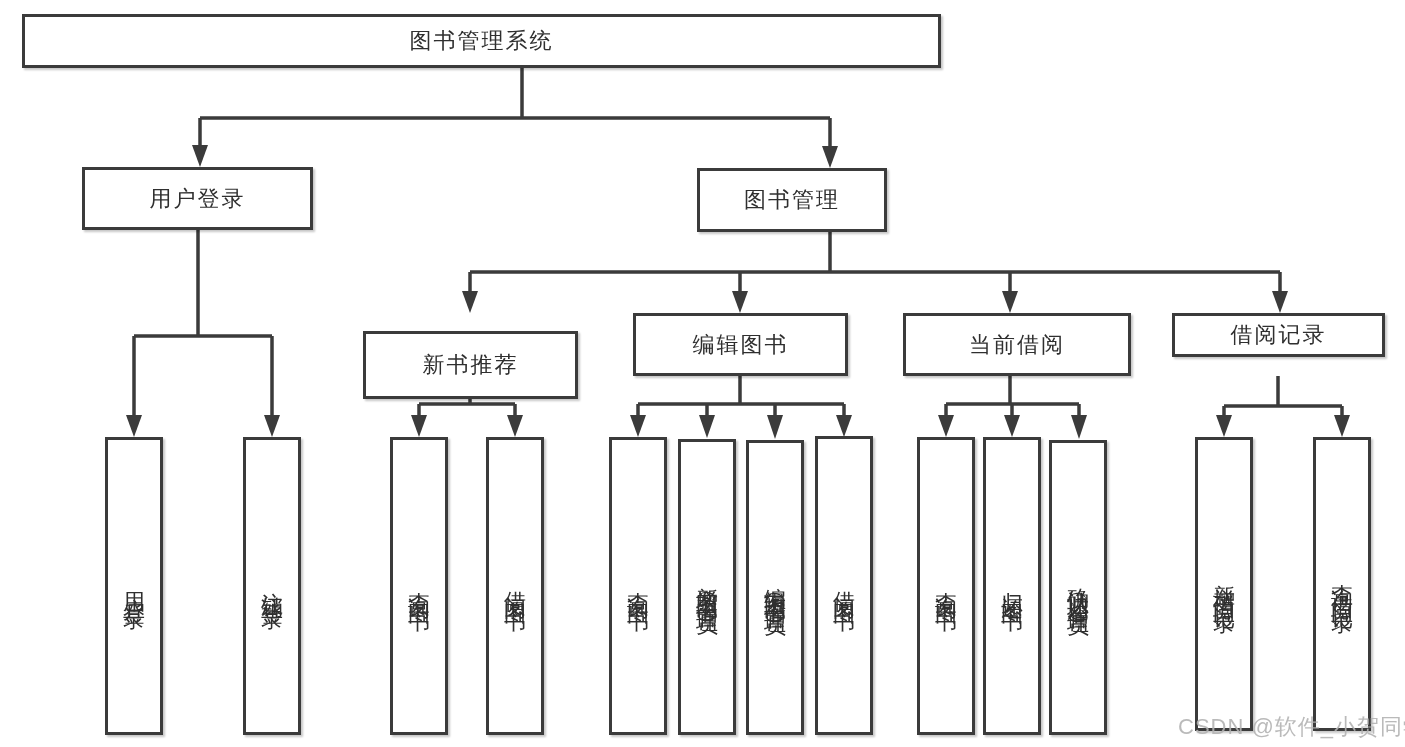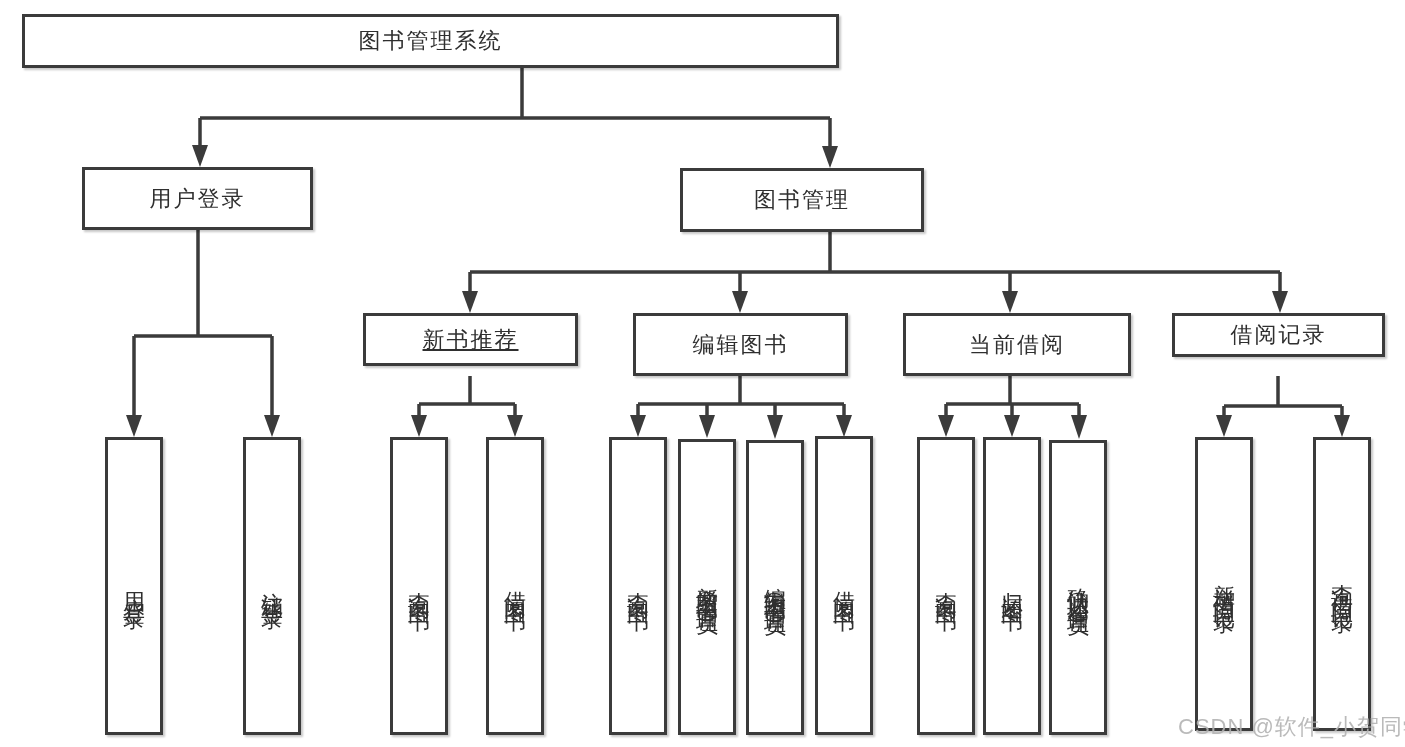--- a/index.html
+++ b/index.html
@@ -88,26 +88,26 @@
 
       <polygon points="938,415 954,415 946,437"></polygon>
       <polygon points="1004,415 1020,415 1012,437"></polygon>
       <polygon points="1071,415 1087,415 1079,439"></polygon>
 
       <polygon points="1216,415 1232,415 1224,437"></polygon>
       <polygon points="1334,415 1350,415 1342,437"></polygon>
     </g>
   </svg>
 
-  <div class="node h-node" style="left:22px;top:14px;width:817px;height:54px;">图书管理系统</div>
+  <div class="node h-node" style="left:22px;top:14px;width:919px;height:54px;">图书管理系统</div>
 
   <div class="node h-node" style="left:82px;top:167px;width:231px;height:63px;">用户登录</div>
-  <div class="node h-node" style="left:680px;top:168px;width:244px;height:64px;">图书管理</div>
+  <div class="node h-node" style="left:697px;top:168px;width:190px;height:64px;">图书管理</div>
 
-  <div class="node h-node" style="left:363px;top:313px;width:215px;height:53px;text-decoration:underline;">新书推荐</div>
+  <div class="node h-node" style="left:363px;top:331px;width:215px;height:68px;">新书推荐</div>
   <div class="node h-node" style="left:633px;top:313px;width:215px;height:63px;">编辑图书</div>
   <div class="node h-node" style="left:903px;top:313px;width:228px;height:63px;">当前借阅</div>
   <div class="node h-node" style="left:1172px;top:313px;width:213px;height:44px;">借阅记录</div>
 
   <div class="node v-node" style="left:105px;top:437px;width:58px;height:298px;">用户登录</div>
   <div class="node v-node" style="left:243px;top:437px;width:58px;height:298px;">注销登录</div>
 
   <div class="node v-node" style="left:390px;top:437px;width:58px;height:298px;">查询图书</div>
   <div class="node v-node" style="left:486px;top:437px;width:58px;height:298px;">借阅图书</div>
 

